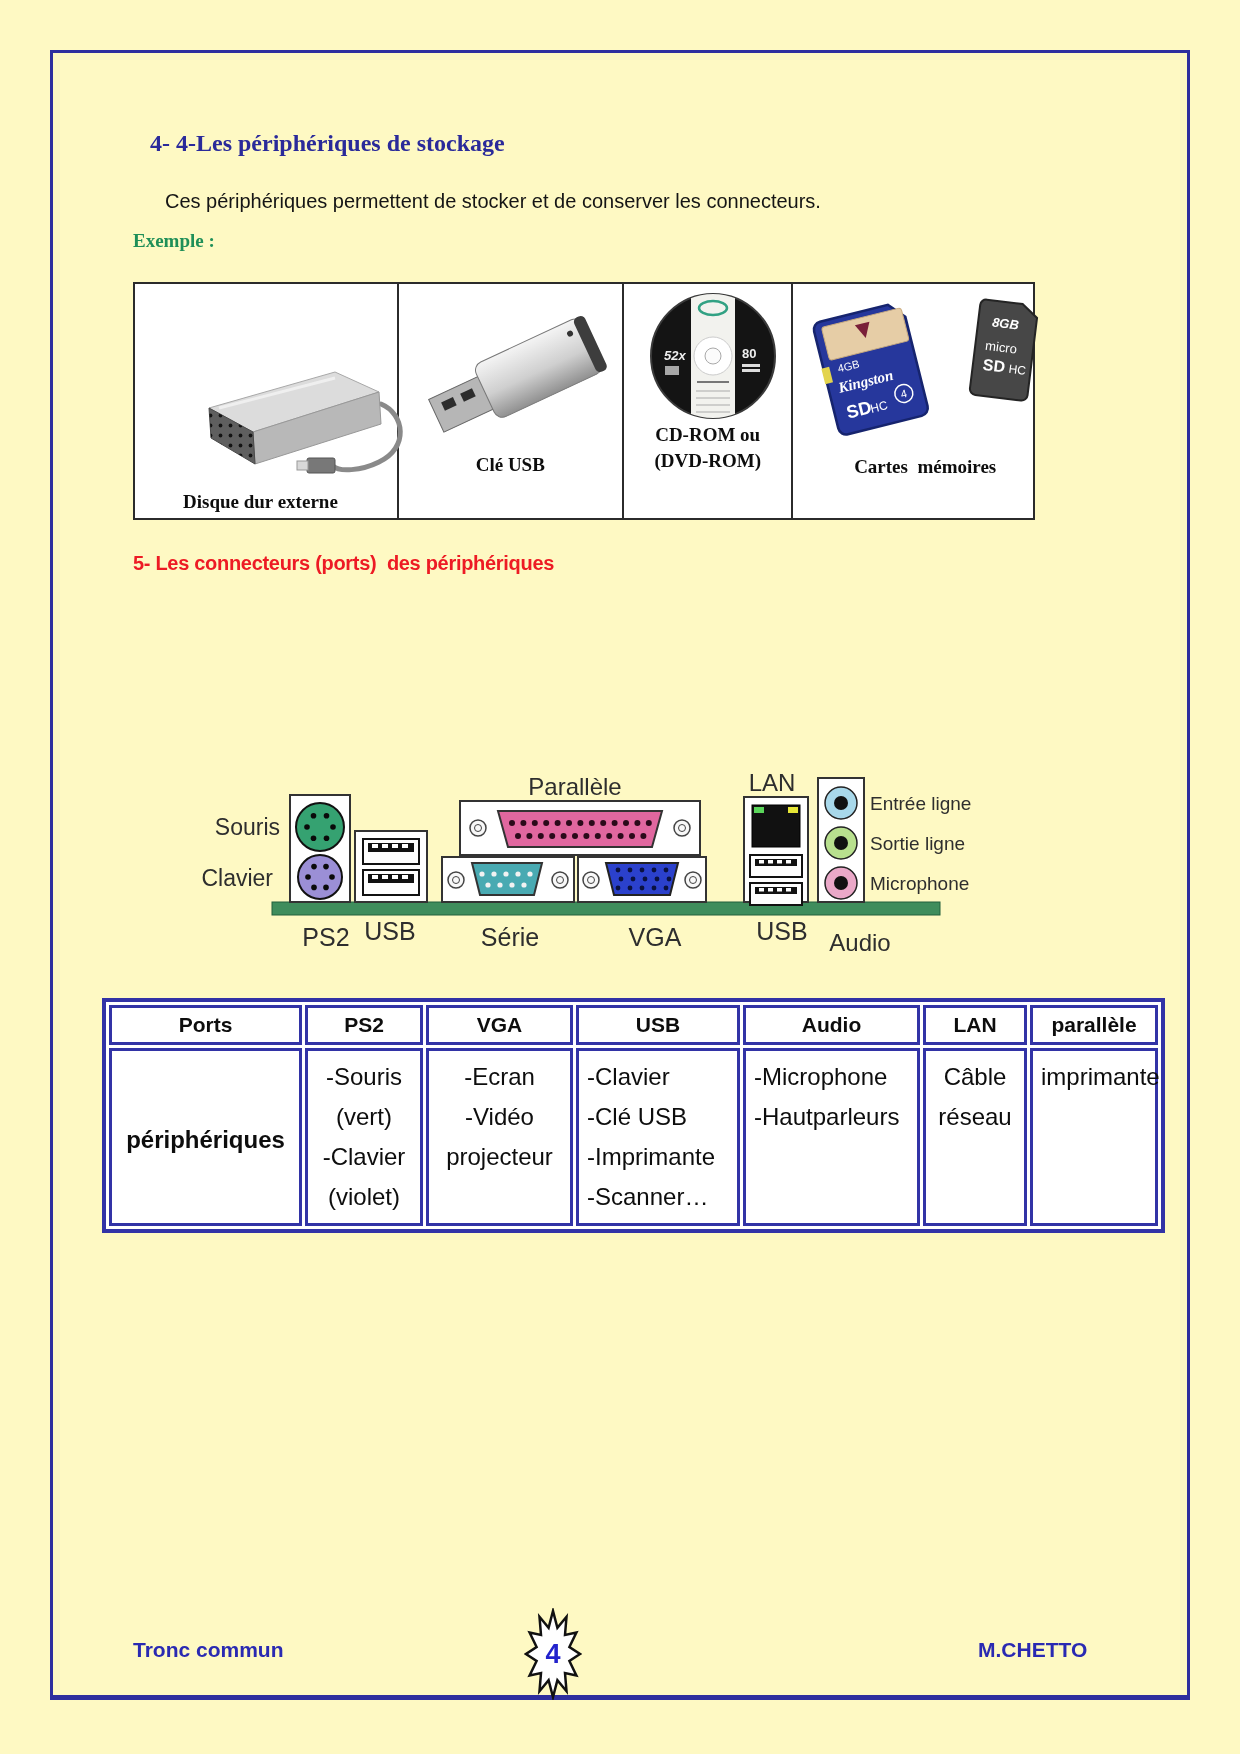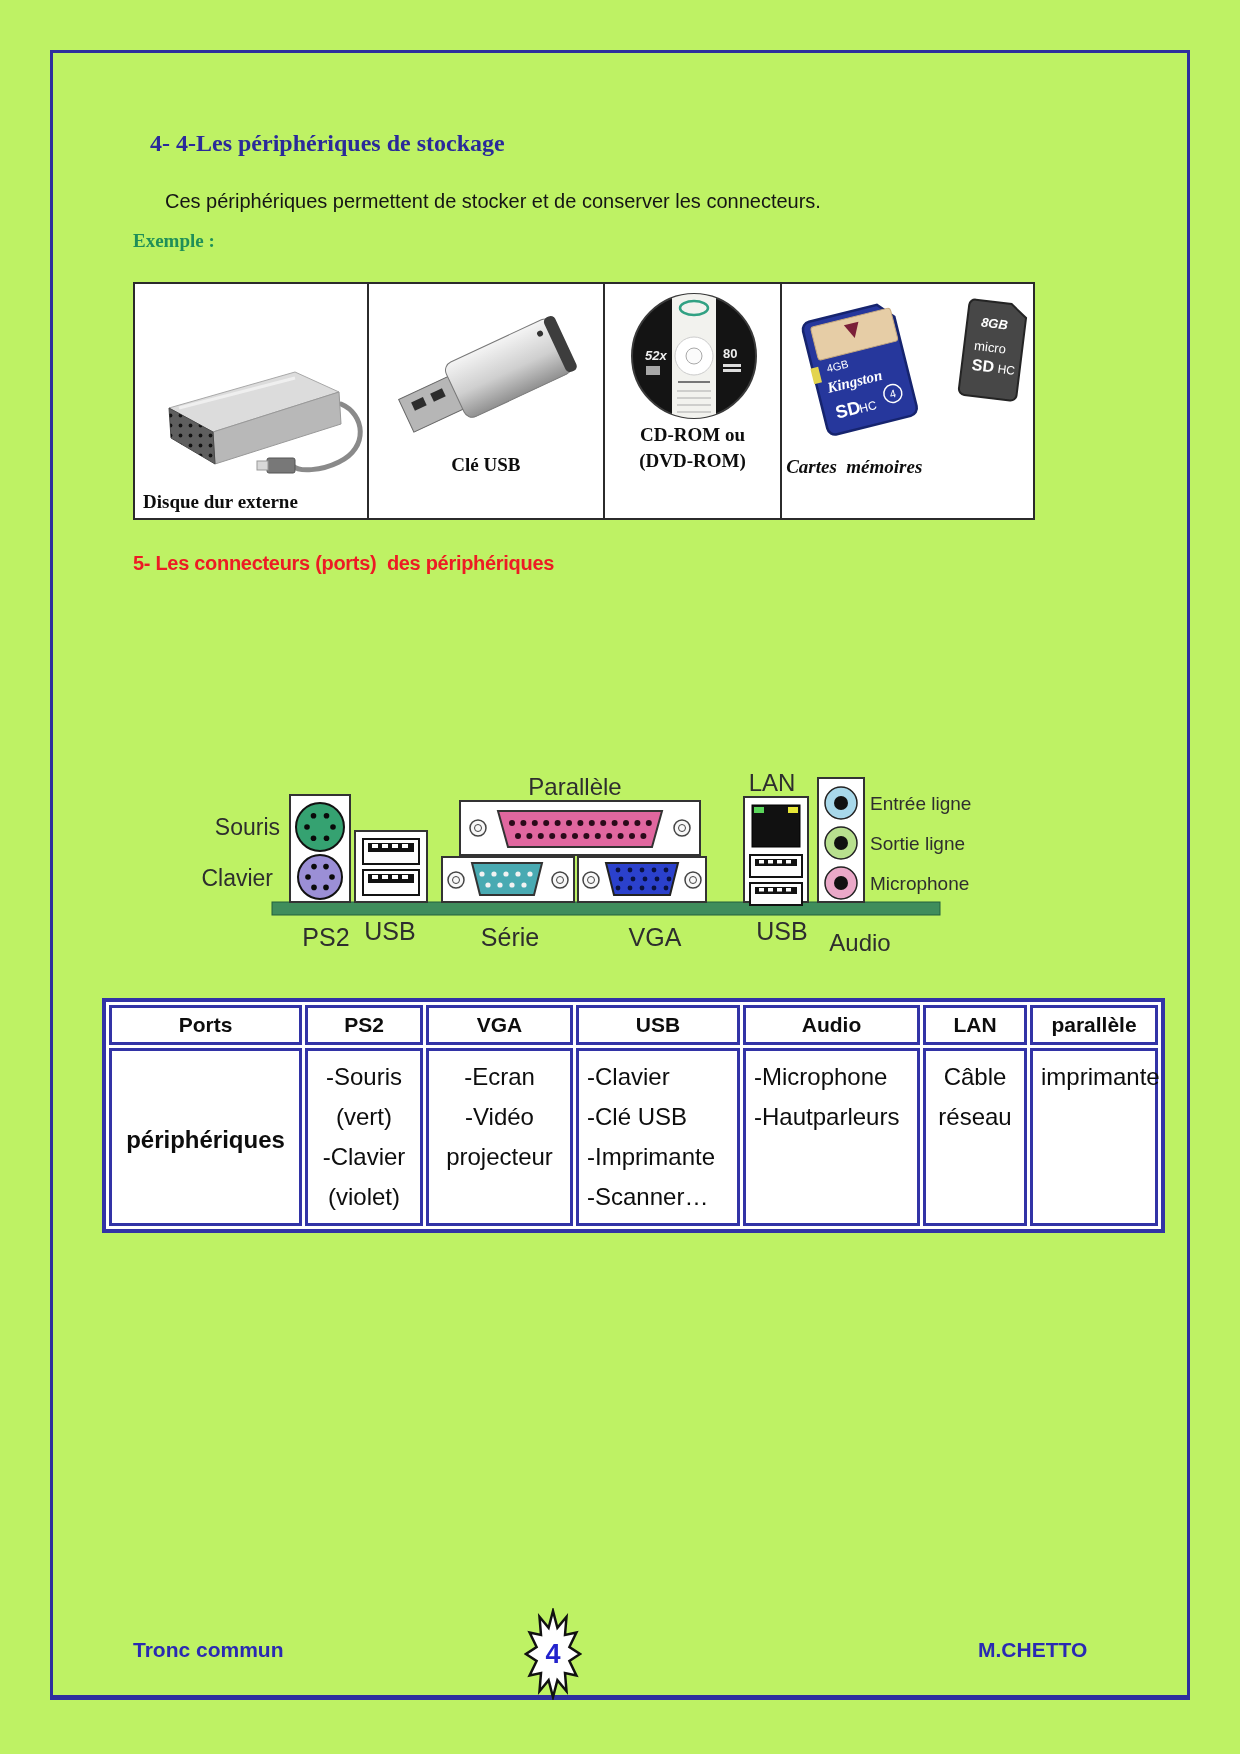--- a/index.html
+++ b/index.html
@@ -1,17 +1,17 @@
 <!DOCTYPE html>
 <html><head>
 <meta charset="utf-8">
 <style>
   * { margin:0; padding:0; box-sizing:border-box; }
   body { background:#fff; }
-  .page { position:relative; width:1240px; height:1754px; background:#bef264;
+  .page { position:relative; width:1240px; height:1754px; background:#fef9c3;
           font-family:"Liberation Sans", sans-serif; overflow:hidden; }
   .frame { position:absolute; left:50px; top:50px; width:1140px; height:1650px;
            border:3px solid #2e2f9e; border-bottom-width:5px; }
   .abs { position:absolute; }
   .keep-ws { white-space:pre-wrap; }
 
   .h44 { left:150px; top:130px; font-family:"Liberation Serif", serif; font-weight:bold;
          font-size:24px; color:#2a2a9a; }
   .intro4 { left:165px; top:190px; font-size:20px; color:#151515; width:790px; }
   .exemple { left:133px; top:230px; font-family:"Liberation Serif", serif; font-weight:bold;
@@ -50,21 +50,21 @@
 
 <div class="page">
   <div class="frame abs"></div>
 
   <div class="abs h44">4- 4-Les périphériques de stockage</div>
   <div class="abs intro4">Ces périphériques permettent de stocker et de conserver les connecteurs.</div>
   <div class="abs exemple">Exemple :</div>
 
   <div class="abs storage-table">
 
-    <div class="storage-cell" style="width:235px;">
+    <div class="storage-cell" style="width:235px;margin-left:40px;">
       <svg class="abs" style="left:2px; top:48px;" width="228" height="160" viewBox="0 0 228 160">
         <defs>
           <pattern id="hddholes" width="10" height="10" patternUnits="userSpaceOnUse">
             <circle cx="3.5" cy="3.5" r="1.9" fill="#141414"></circle>
           </pattern>
         </defs>
         <path d="M204,72 C228,82 232,116 202,130 C184,139 162,140 156,134" fill="none" stroke="#8a8a8a" stroke-width="5" stroke-linecap="round"></path>
         <rect x="130" y="126" width="28" height="15" rx="2" fill="#787878" stroke="#555"></rect>
         <rect x="120" y="129" width="11" height="9" fill="#d8d8d8" stroke="#999"></rect>
         <polygon points="32,76 158,40 202,60 76,100" fill="#dcdcdc" stroke="#a8a8a8"></polygon>
@@ -143,21 +143,21 @@
       </svg>
       <svg class="abs" style="left:168px; top:8px;" width="85" height="120" viewBox="0 0 85 120">
         <g transform="rotate(7 42 57)">
           <path d="M20,10 h36 l16,12 v78 a6,6 0 0 1 -6,6 h-46 a6,6 0 0 1 -6,-6 v-84 a6,6 0 0 1 6,-6 z" fill="#474747" stroke="#242424" stroke-width="2"></path>
           <text x="28" y="36" font-size="13" font-weight="bold" font-style="italic" fill="#ffffff">8GB</text>
           <text x="24" y="60" font-size="13" fill="#ffffff">micro</text>
           <text x="24" y="80" font-size="16" font-weight="bold" fill="#ffffff">SD</text>
           <text x="50" y="80" font-size="12" fill="#ffffff">HC</text>
         </g>
       </svg>
-      <div class="abs st-label keep-ws" style="left:4px; top:172px; width:100%; font-style:italic;">Cartes  mémoires</div>
+      <div class="abs st-label keep-ws" style="left:12px; top:172px; width:100%; text-align:center;">Cartes  mémoires</div>
     </div>
   </div>
 
   <div class="abs sec5 keep-ws">5- Les connecteurs (ports)  des périphériques</div>
 
   <svg class="abs ports-svg" width="830" height="210" viewBox="0 0 830 210">
 
     <rect x="112" y="147" width="668" height="13" fill="#3f8d5c" stroke="#23613c"></rect>
 
     <g>

